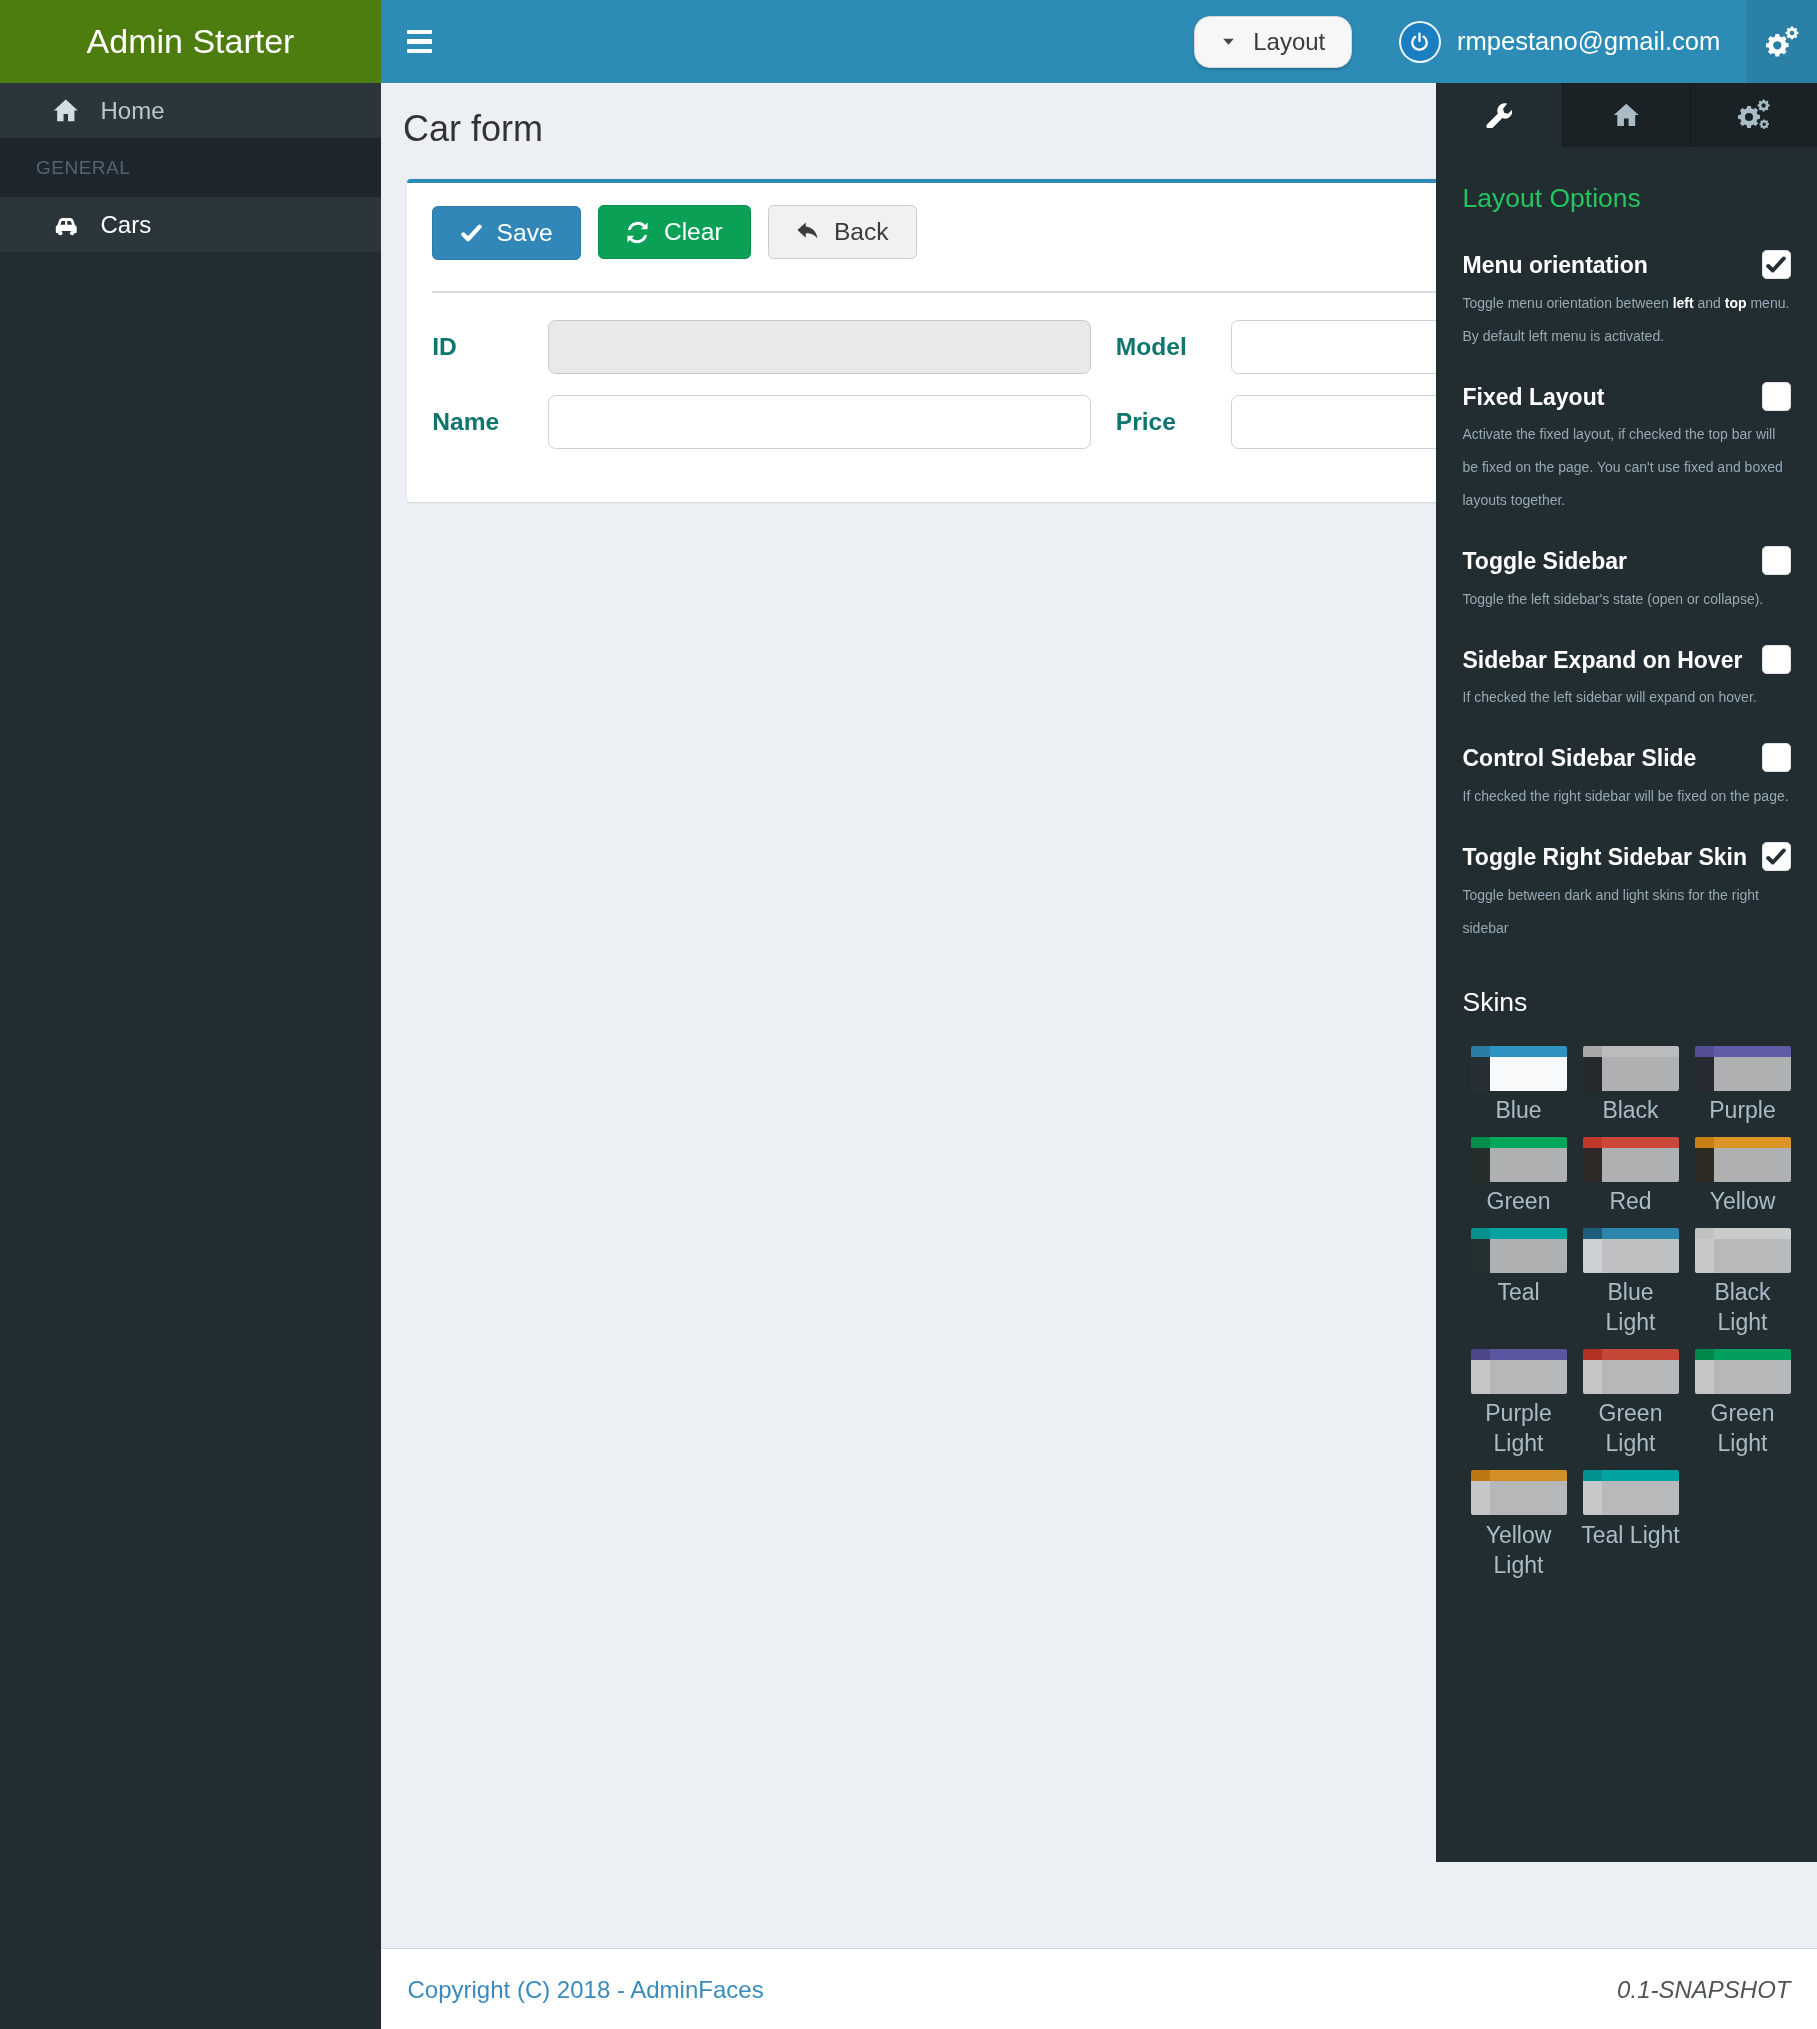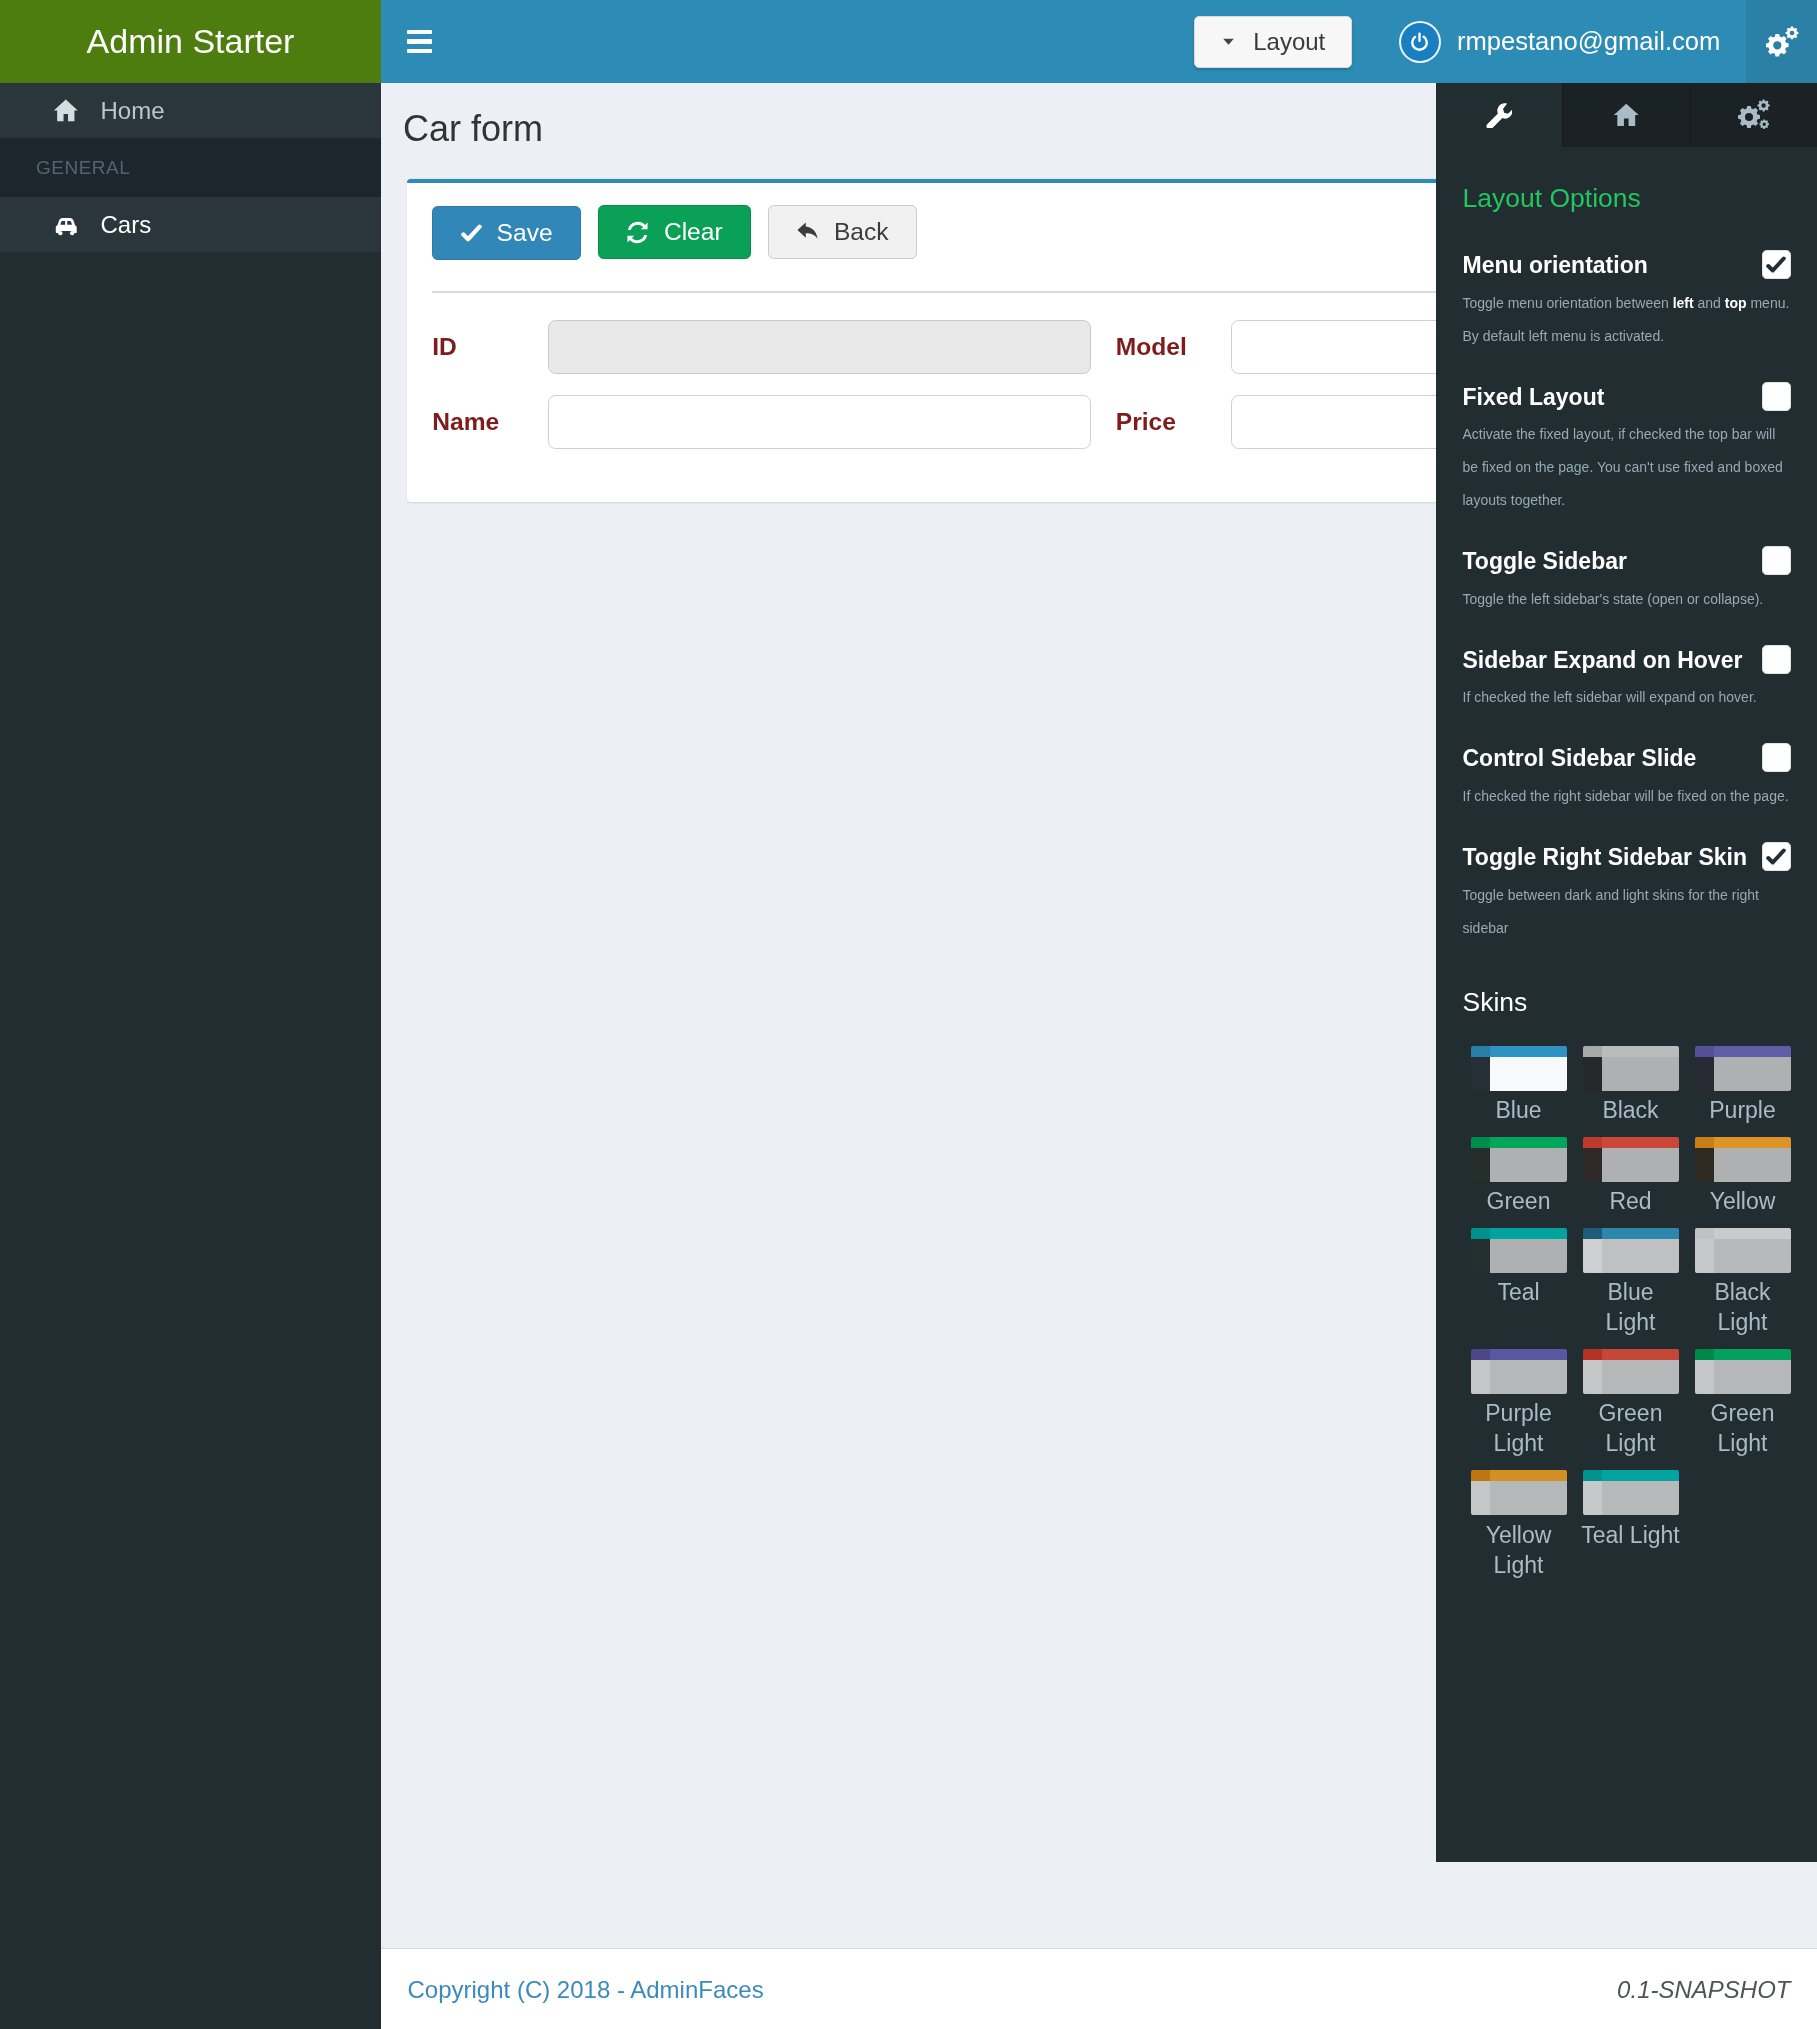--- a/index.html
+++ b/index.html
@@ -12,21 +12,21 @@
   }
   svg.ic { display:block; fill:currentColor; }
 
   
   .navbar { position:absolute; top:0; left:0; right:0; height:83px; background:#2c8cb5; display:flex; z-index:20; }
   .brand { width:381px; height:100%; background:#4d7c0f; color:#fff; font-size:34px; display:flex; align-items:center; justify-content:center; cursor:pointer; }
   .nav-right { flex:1; display:flex; align-items:center; }
   .hamburger { margin-left:25.6px; width:57px; height:57px; display:flex; flex-direction:column; justify-content:center; gap:4.7px; cursor:pointer; }
   .hamburger span { display:block; width:25.6px; height:4.7px; background:#fff; border-radius:0.9px; }
   .nav-spacer { flex:1; }
-  .layout-btn { height:52px; margin-right:47px; padding:0 25.6px; background:#f7f7f7; border:0.9px solid #d9d9d9; border-radius:5px; color:#3a3a3a; font-size:24px; display:flex; align-items:center; gap:16px; box-shadow:0 1.9px 2.8px rgba(0,0,0,.18); cursor:pointer; }
+  .layout-btn { height:52px; margin-right:47px; padding:0 25.6px; background:#f7f7f7; border:0.9px solid #d9d9d9; border-radius:16px; color:#3a3a3a; font-size:24px; display:flex; align-items:center; gap:16px; box-shadow:0 1.9px 2.8px rgba(0,0,0,.18); cursor:pointer; }
   .layout-btn .caret { color:#444; }
   .user-menu { display:flex; align-items:center; gap:16px; color:#fff; font-size:25.6px; margin-right:25.6px; cursor:pointer; }
   .power-badge { width:42px; height:42px; border-radius:50%; background:#1a7fc1; border:2.8px solid rgba(255,255,255,.92); color:#fff; display:flex; align-items:center; justify-content:center; }
   .cogs-btn { width:71px; height:83px; background:#2a80a5; color:#fff; display:flex; align-items:center; justify-content:center; cursor:pointer; }
 
   
   .left-sidebar { position:absolute; top:83px; left:0; width:381px; bottom:0; background:#222d32; z-index:10; }
   .menu-item { height:55px; display:flex; align-items:center; padding-left:53px; gap:21px; background:#2b363c; color:#b8c7ce; font-size:24px; cursor:pointer; }
   .menu-item .mi-icon { color:#d4dde1; width:26.5px; display:flex; justify-content:center; }
   .menu-item.active { color:#fff; }
@@ -38,21 +38,21 @@
   .page-title { position:absolute; top:24.6px; left:22px; font-size:36px; font-weight:400; color:#333; }
   .card { position:absolute; left:25.6px; right:25.6px; top:96px; height:323px; background:#fff; border-top:4.7px solid #2c8cb5; border-radius:3.8px; box-shadow:0 0.9px 1.9px rgba(0,0,0,.12); }
   .card-body { padding:22px 25.6px; }
   .btn { height:54px; padding:0 27.4px; font-size:24.6px; border:0.9px solid transparent; border-radius:5.7px; display:inline-flex; align-items:center; gap:15px; cursor:pointer; font-family:inherit; }
   .btn + .btn { margin-left:12.3px; }
   .btn-save  { background:#3087b8; border-color:#2a79a6; color:#fff; }
   .btn-clear { background:#0aa157; border-color:#078c4b; color:#fff; }
   .btn-back  { background:#f1f1f1; border-color:#cccccc; color:#3c3c3c; }
   .divider { border:none; border-top:2.8px solid #d5d9e0; margin:31px 0 27.4px; }
   .form-grid { display:grid; grid-template-columns:116px 543px 140px 1fr; row-gap:21px; align-items:center; }
-  .form-label { font-size:24.6px; font-weight:bold; color:#7f1d1d; }
+  .form-label { font-size:24.6px; font-weight:bold; color:#0f766e; }
   .form-label.second { padding-left:24.6px; }
   .form-input { height:54px; width:100%; border:1.9px solid #ccd1d9; border-radius:7.6px; background:#fff; font-size:24px; padding:0 13.2px; color:#333; font-family:inherit; }
   .form-input:disabled { background:#e9e9e9; border-color:#c6cbd3; }
 
   
   .footer { position:absolute; left:381px; right:0; bottom:0; height:82px; background:#fff; border-top:1.9px solid #d2d6de; display:flex; align-items:center; justify-content:space-between; padding:0 26.5px; font-size:24px; z-index:12; }
   .copyright { color:#3a8bbd; text-decoration:none; }
   .version { color:#4f5458; font-style:italic; }
 
   

